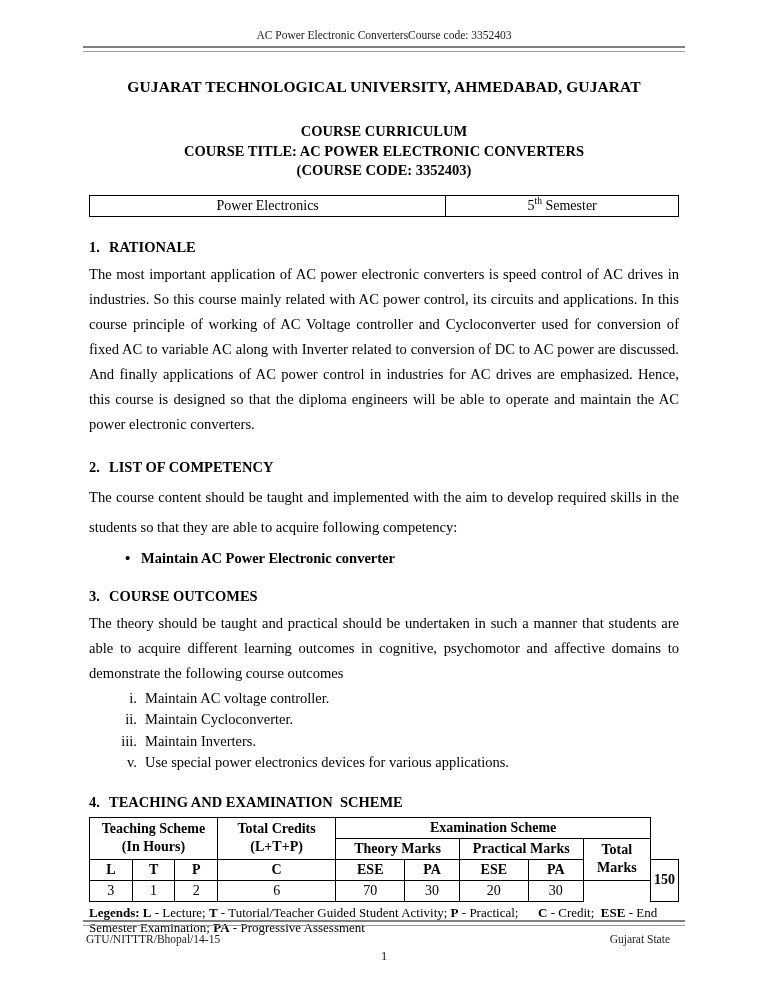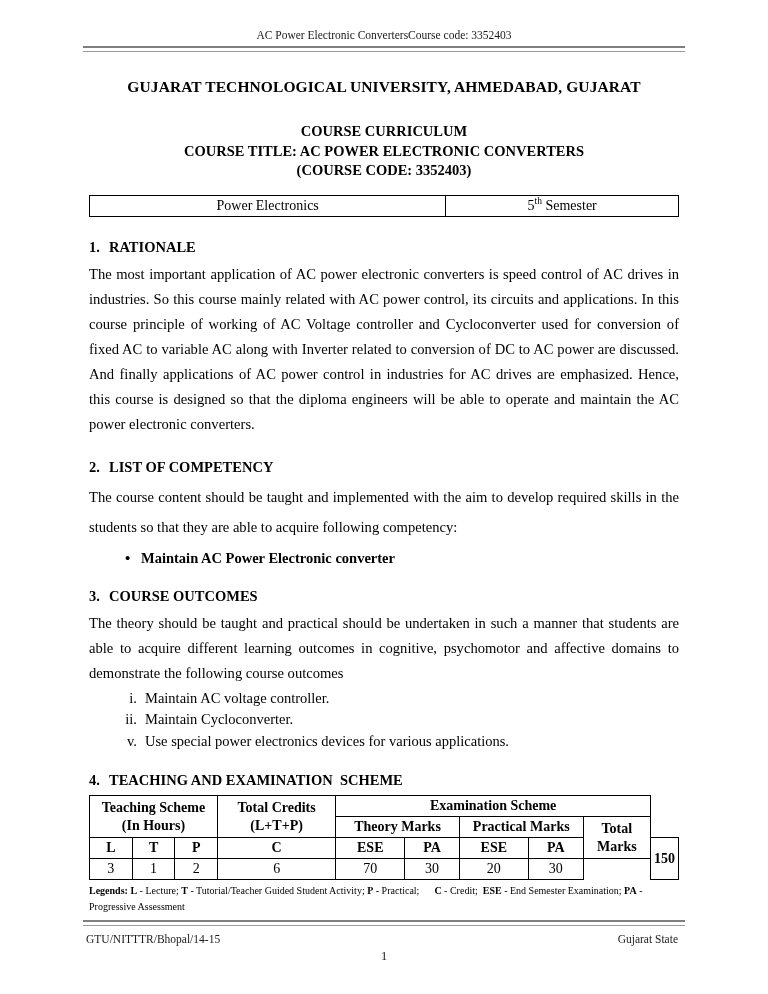--- a/index.html
+++ b/index.html
@@ -53,21 +53,21 @@
     left: 83px;
     right: 83px;
     height: 3px;
     border-top: 2px solid #808080;
     border-bottom: 1px solid #9a9a9a;
   }
   .run-footer {
     position: absolute;
     bottom: 48px;
     left: 86px;
-    right: 90px;
+    right: 98px;
     font-size: 11.5px;
     line-height: 14px;
     display: flex;
     justify-content: space-between;
     align-items: baseline;
     color: #1a1a1a;
   }
   .page-number {
     position: absolute;
     bottom: 30px;
@@ -191,21 +191,21 @@
     font-weight: normal;
   }
   .scheme-table td.total-val { font-weight: bold; }
   .w-ltp { width: 42px; }
   .w-c   { width: 128px; }
   .w-ese { width: 72px; }
   .w-pa  { width: 56px; }
   .w-tot { width: 66px; }
 
   .legends {
-    font-size: 10px;
+    font-size: 13px;
     line-height: 15.5px;
     margin: 3px 0 16px 0;
     text-align: left;
   }
   .legends b { font-weight: bold; }
 </style>
 </head>
 <body>
 
 <div class="page">
@@ -249,20 +249,24 @@
     <ol class="roman">
       <li>
           <span class="rn">i.</span>
           <span>Maintain AC voltage controller.</span>
         </li>
       <li>
           <span class="rn">ii.</span>
           <span>Maintain Cycloconverter.</span>
         </li>
       <li>
+          <span class="rn">iii.</span>
+          <span>Maintain Inverters.</span>
+        </li>
+      <li>
           <span class="rn">v.</span>
           <span>Use special power electronics devices for various applications.</span>
         </li>
     </ol>
 
     <div class="section-head" style="margin-top:20px"><span class="num">4.</span><span>TEACHING AND EXAMINATION  SCHEME</span></div>
 
     <table class="doc-table scheme-table">
       <tbody>
           <tr>

